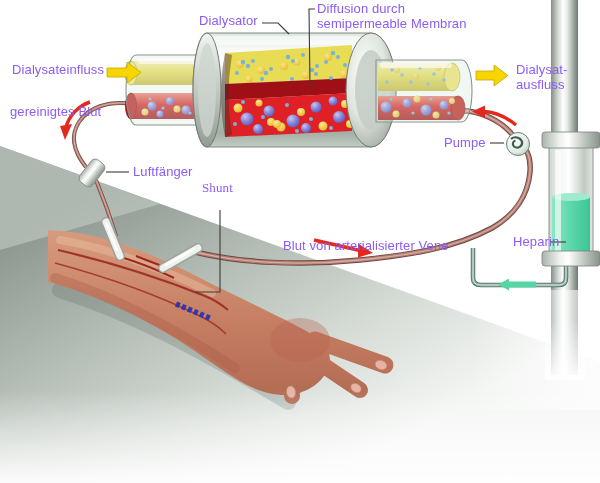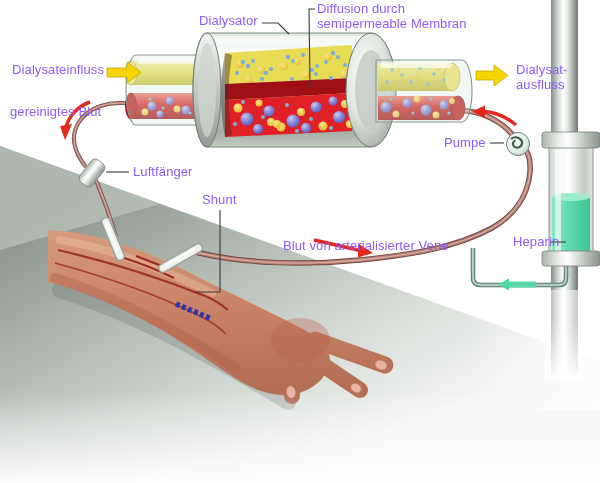--- a/index.html
+++ b/index.html
@@ -11,21 +11,21 @@
   .lbl{
     position:absolute;font-size:13px;line-height:15px;color:#8b5cf6;
     white-space:nowrap;letter-spacing:.1px;
   }
   .lbl-dialysator{left:199px;top:13px;}
   .lbl-diffusion{left:317px;top:1px;}
   .lbl-dialysateinfluss{left:6px;top:62px;width:98px;text-align:right;}
   .lbl-dialysatausfluss{left:516px;top:62px;}
   .lbl-gereinigtes{left:10px;top:104px;}
   .lbl-luftfaenger{left:133px;top:164px;}
-  .lbl-shunt{left:202px;top:192px;}
+  .lbl-shunt{left:202px;top:180px;font-family:Liberation Serif, serif;}
   .lbl-blutvene{left:283px;top:238px;}
   .lbl-pumpe{left:444px;top:135px;}
   .lbl-heparin{left:502px;top:234px;margin-left:11px;}
 </style>
 </head>
 <body>
 
 <div class="stage">
 
 <svg width="600" height="483" viewBox="0 0 600 483">

